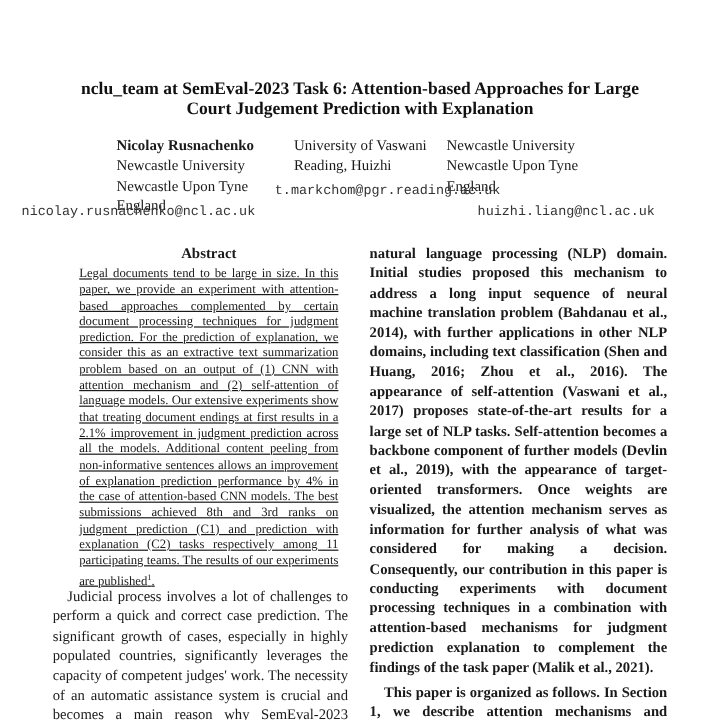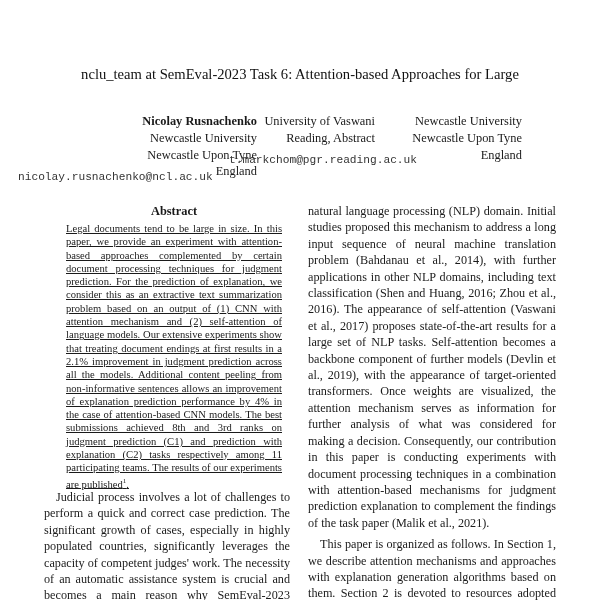--- a/index.html
+++ b/index.html
@@ -1,65 +1,67 @@
 <!DOCTYPE html>
 <html><head>
 <meta charset="utf-8">
 <style>
   html, body { margin: 0; padding: 0; background: #ffffff; }
   body { width: 600px; height: 600px; overflow: hidden; position: relative;
          font-family: "Liberation Serif", "DejaVu Serif", serif; color: #1a1a1a; }
   .title { position: absolute; left: 40px; top: 66px; width: 520px; text-align: center;
-           font-weight: normal; font-size: 14.6px; line-height: 17px; color: #111; }
+           font-weight: bold; font-size: 14.6px; line-height: 17px; color: #111; }
   .authors { position: absolute; top: 113px; left: 0; width: 600px; height: 75px; }
-  .author { position: absolute; text-align: right; font-size: 12.4px; line-height: 16.8px; }
+  .author { position: absolute; text-align: left; font-size: 12.4px; line-height: 16.8px; }
   .author .name { font-weight: bold; }
   .mono { font-family: "Liberation Mono", "DejaVu Sans Mono", monospace; font-size: 11.2px; color: #333; }
   .a1 { left: 97px; width: 160px; }
   .a2 { left: 245px; width: 130px; }
   .a3 { left: 372px; width: 150px; }
   .email-line { position: absolute; white-space: nowrap; }
   .abstract-title { position: absolute; left: 66px; width: 216px; top: 204px; text-align: center;
                     font-weight: bold; font-size: 12.4px; }
   .abstract { position: absolute; left: 66px; width: 216px; top: 222px;
               font-size: 10.6px; line-height: 13.3px; text-align: justify; text-decoration: underline; }
   .abstract sup { font-size: 7px; }
   .left-body { position: absolute; left: 44px; width: 246px; top: 489px;
                font-size: 12.2px; line-height: 16.4px; text-align: justify; text-indent: 12px; }
   .right-col { position: absolute; left: 308px; width: 248px; top: 203px;
                font-size: 12.2px; line-height: 16.4px; text-align: justify; }
-  .right-col p { margin: 0; }
+  .right-col p { margin: 0; font-weight: bold; }
   .right-col p + p { text-indent: 12px; margin-top: 5px; }
   p { margin: 0; }
 </style>
 </head>
 <body>
 
 <div class="title">
   <div>nclu_team at SemEval-2023 Task 6: Attention-based Approaches for Large</div>
+  <div>Court Judgement Prediction with Explanation</div>
 </div>
 
 <div class="authors">
   <div class="author a1">
     <div class="name">Nicolay Rusnachenko</div>
     <div>Newcastle University</div>
     <div>Newcastle Upon Tyne</div>
     <div>England</div>
   </div>
   <div class="author a2">
     <div>University of Vaswani</div>
-    <div>Reading, Abstract</div>
+    <div>Reading, Huizhi</div>
   </div>
   <div class="author a3">
     <div>Newcastle University</div>
     <div>Newcastle Upon Tyne</div>
     <div>England</div>
   </div>
   <div class="email-line mono" style="left:229px; top:41px;">t.markchom@pgr.reading.ac.uk</div>
   <div class="email-line mono" style="left:18px; top:58px;">nicolay.rusnachenko@ncl.ac.uk</div>
+  <div class="email-line mono" style="left:398px; top:58px;">huizhi.liang@ncl.ac.uk</div>
 </div>
 
 <div class="abstract-title">Abstract</div>
 
 <div class="abstract">
   <span>Legal documents tend to be large in size. In this paper, we provide an experiment with attention-based approaches complemented by certain document processing techniques for judgment prediction. For the prediction of explanation, we consider this as an extractive text summarization problem based on an output of (1) CNN with attention mechanism and (2) self-attention of language models. Our extensive experiments show that treating document endings at first results in a 2.1% improvement in judgment prediction across all the models. Additional content peeling from non-informative sentences allows an improvement of explanation prediction performance by 4% in the case of attention-based CNN models. The best submissions achieved 8th and 3rd ranks on judgment prediction (C1) and prediction with explanation (C2) tasks respectively among 11 participating teams. The results of our experiments are published</span><sup>1</sup><span>.</span>
 </div>
 
 <div class="left-body">
   <p>Judicial process involves a lot of challenges to perform a quick and correct case prediction. The significant growth of cases, especially in highly populated countries, significantly leverages the capacity of competent judges' work. The necessity of an automatic assistance system is crucial and becomes a main reason why SemEval-2023 Legal-Eval (Modi et al., 2023) competition promotes the studies in this area (Kalamkar et al., 2022; Ma-</p>

